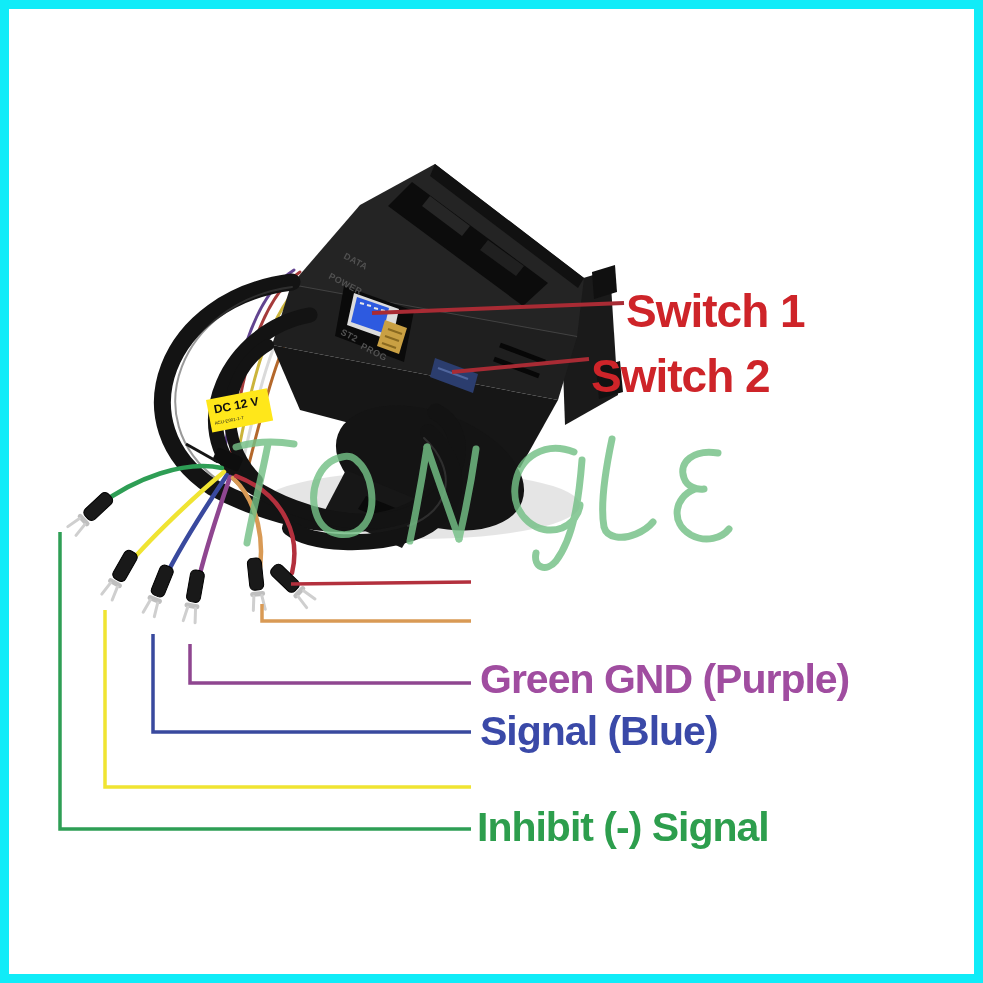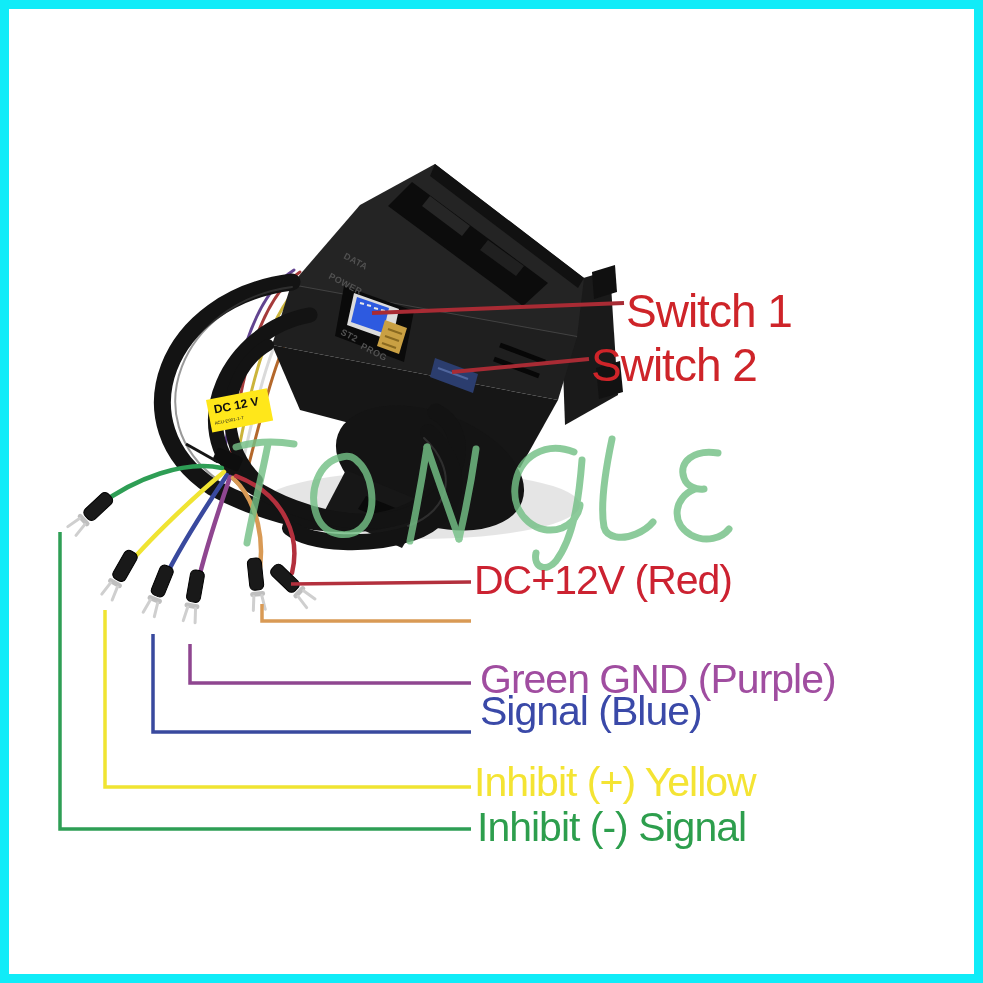--- a/index.html
+++ b/index.html
@@ -2,21 +2,21 @@
 <html style="--frame: #10ecf8; --switch-label: #ce2429; --annotation-line-red: #a82b34; --label-red: #cc2231; --label-orange: #e8953f; --label-purple: #a04da0; --label-blue: #3a49a8; --label-yellow: #f4e433; --label-green: #2d9e4d; --wire-red: #b3303d; --wire-orange: #d99a55; --wire-purple: #8f4690; --wire-blue: #39499e; --wire-yellow: #f0e432; --wire-green: #2e9e55; --watermark-green: #74c086; --sticker-yellow: #ffe71a;"><head>
 <meta charset="utf-8">
 <style>
   html,body{margin:0;padding:0;background:#fff;}
   .canvas{position:relative;width:983px;height:983px;background:#ffffff;overflow:hidden;
           font-family:"Liberation Sans",sans-serif;}
   .frame{position:absolute;inset:0;border:9px solid var(--frame,#10ecf8);pointer-events:none;z-index:50;}
   .scene{position:absolute;left:0;top:0;width:983px;height:983px;}
 
   
-  .ann{position:absolute;font-weight:400;letter-spacing:-1px;white-space:nowrap;z-index:40;line-height:1.05;}
+  .ann{position:absolute;font-weight:700;letter-spacing:-1px;white-space:nowrap;z-index:40;line-height:1.05;}
   .sw{font-size:46px;color:var(--switch-label,#ce2429);}
   .lab{font-size:41px;}
   .lab-red{color:var(--label-red,#cc2231);}
   .lab-orange{color:var(--label-orange,#e8953f);}
   .lab-purple{color:var(--label-purple,#a04da0);}
   .lab-blue{color:var(--label-blue,#3a49a8);}
   .lab-yellow{color:var(--label-yellow,#f4e433);}
   .lab-green{color:var(--label-green,#2d9e4d);}
 
   
@@ -194,22 +194,20 @@
       <path class="lead lead-red" d="M 291,584 L 471,582"></path>
       <path class="lead lead-orange" d="M 262,604 L 262,621 L 471,621"></path>
       <path class="lead lead-purple" d="M 190,644 L 190,683 L 471,683"></path>
       <path class="lead lead-blue" d="M 153,634 L 153,732 L 471,732"></path>
       <path class="lead lead-yellow" d="M 105,610 L 105,787 L 471,787"></path>
       <path class="lead lead-green" d="M 60,532 L 60,829 L 471,829"></path>
     </g>
   </svg>
 
   <div class="ann sw" style="left:626px;top:287px">Switch 1</div>
-  <div class="ann sw" style="left:591px;top:341px">Switch 2</div>
-
-  <div class="ann lab lab-red" style="left:474px;top:559px">DC+12V (Red)</div>
+  <div class="ann sw" style="left:591px;top:352px">Switch 2</div>
+
   <div class="ann lab lab-purple" style="left:480px;top:658px">Green GND (Purple)</div>
-  <div class="ann lab lab-blue" style="left:480px;top:690px">Signal (Blue)</div>
-  <div class="ann lab lab-yellow" style="left:474px;top:761px">Inhibit (+) Yellow</div>
+  <div class="ann lab lab-blue" style="left:480px;top:710px">Signal (Blue)</div>
   <div class="ann lab lab-green" style="left:477px;top:806px">Inhibit (-) Signal</div>
 
   <div class="frame"></div>
 </div>
 
 </body></html>

